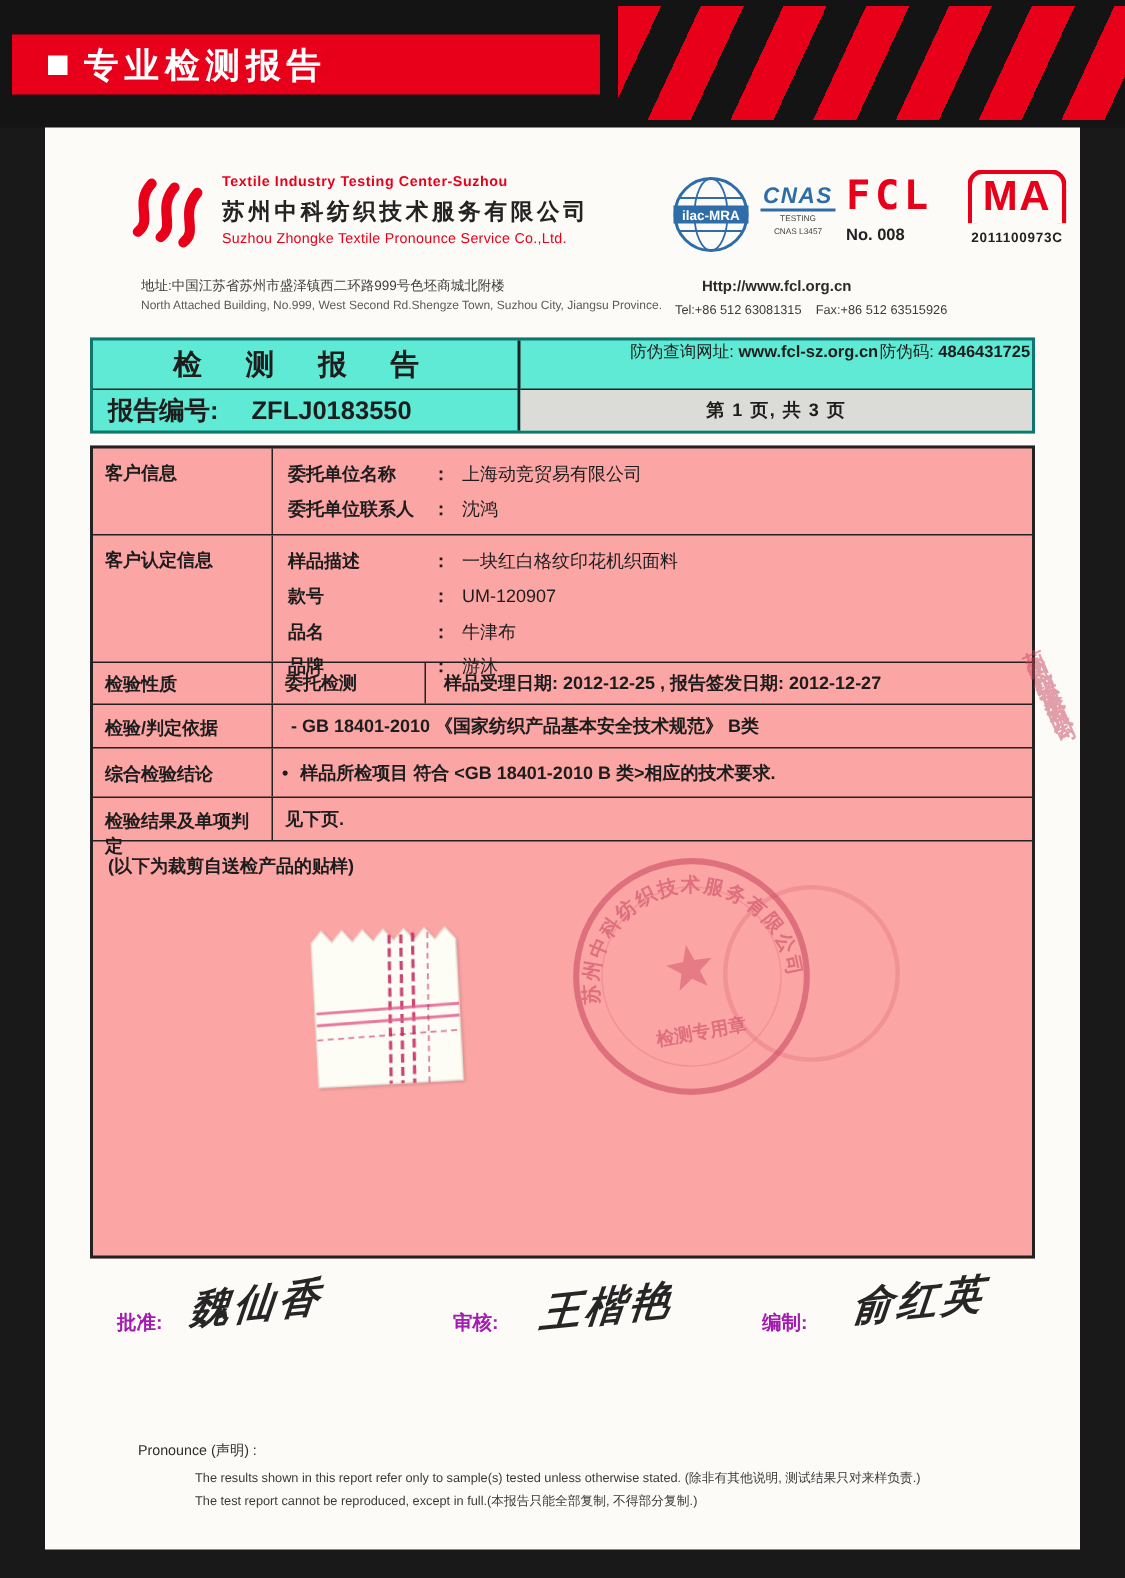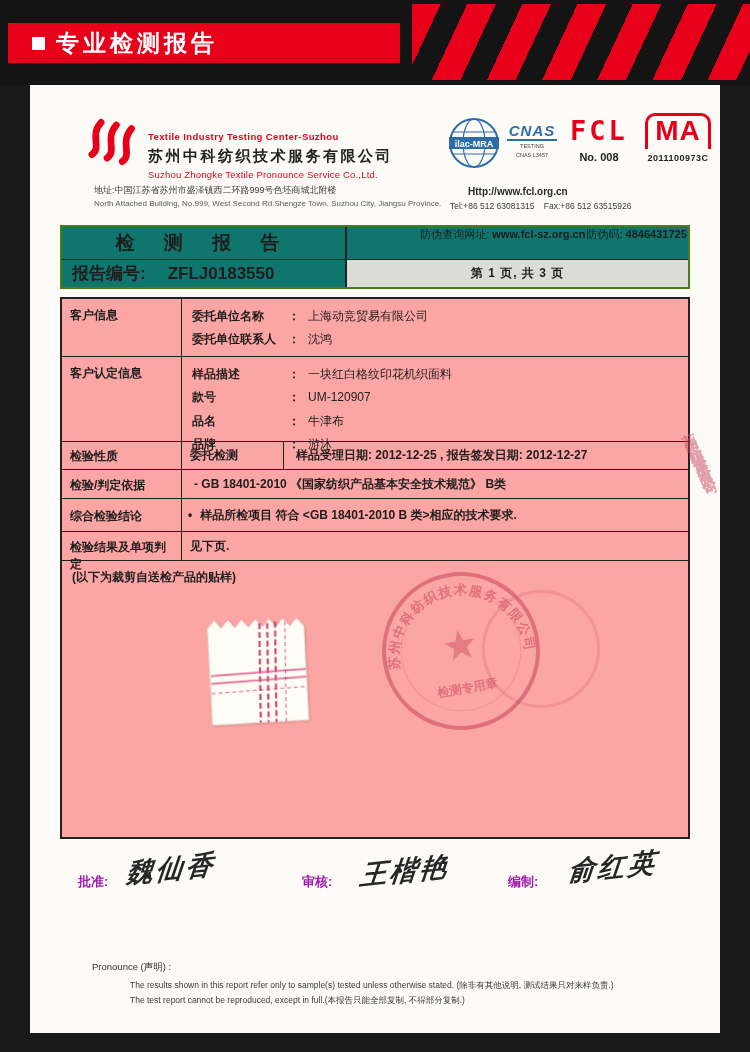--- a/index.html
+++ b/index.html
@@ -17,45 +17,45 @@
   .banner-title{color:#fff;font-weight:bold;font-size:23px;letter-spacing:4px;white-space:nowrap}
 
   
   .page{position:absolute;left:30px;top:85px;width:690px;height:948px;background:#fcfbf8;
     overflow:hidden;color:#1d1d1d}
 
   
   .brand-logo{position:absolute;left:56px;top:26px;width:58px;height:54px;transform:rotate(6deg)}
   .head-text{position:absolute;left:118px;top:27px}
   .org-cn{color:#e8001b;font-weight:bold;font-size:17px;letter-spacing:5px;white-space:nowrap}
-  .org-en{color:#e8001b;font-weight:bold;font-size:9.5px;letter-spacing:.4px;margin-top:19px}
+  .org-en{color:#e8001b;font-weight:bold;font-size:9.5px;letter-spacing:.4px;margin-top:4px}
   .co-cn{color:#232323;font-weight:bold;font-size:15px;letter-spacing:2.5px;margin-top:5px}
   .co-en{color:#e8001b;font-size:9.5px;margin-top:3px;letter-spacing:.2px}
   .addr{position:absolute;left:64px;top:99px;font-size:9px;color:#3c3c3c;white-space:nowrap}
   .addr .addr-en{font-size:8px;color:#5a5a5a;margin-top:2px}
 
   
   .ilac{position:absolute;left:418px;top:32px;width:52px;height:52px}
   .cnas{position:absolute;left:476px;top:36px;width:52px;text-align:center}
   .cnas-word{color:#2e6da8;font-weight:bold;font-style:italic;font-size:15px;letter-spacing:1px;
     border-bottom:2px solid #2e6da8;display:inline-block;padding:1px 2px 0}
   .cnas-sub{font-size:5.5px;color:#444;margin-top:2px;line-height:1.3}
-  .fcl{position:absolute;left:534px;top:30px;width:70px;text-align:center}
+  .fcl{position:absolute;left:534px;top:30px;width:70px;text-align:left}
   .fcl-word{color:#e8001b;font-weight:bold;font-size:27px;letter-spacing:3px;
     font-family:"DejaVu Sans Mono",monospace}
   .fcl-no{font-size:11px;font-weight:bold;color:#222;margin-top:5px}
   .ma{position:absolute;left:612px;top:28px;width:72px;text-align:center}
   .ma-word{color:#e8001b;font-weight:bold;font-size:28px;letter-spacing:1px;display:inline-block;
     border:3px solid #e8001b;border-bottom:none;border-radius:10px 10px 0 0;padding:0 7px 2px;line-height:1.1}
   .ma-code{font-size:9px;font-weight:bold;color:#222;margin-top:4px;letter-spacing:.5px}
   .website{position:absolute;left:438px;top:101px;font-size:10px;font-weight:bold;color:#2b2b2b}
   .telfax{position:absolute;left:420px;top:116px;font-size:8.5px;color:#3c3c3c;white-space:pre}
 
   
-  .rh{position:absolute;left:30px;top:140px;width:630px;border:2px solid #4d7c0f;display:flex;background:#0f766e}
+  .rh{position:absolute;left:30px;top:140px;width:630px;border:2px solid #0f766e;display:flex;background:#5eead4}
   .rh-left{width:285px;border-right:2px solid #222;display:flex;flex-direction:column}
   .rh-title{height:33px;border-bottom:1.5px solid #222;display:flex;align-items:center;justify-content:center;
     font-size:19px;font-weight:bold;letter-spacing:12px}
   .rh-no{height:27px;display:flex;align-items:center;padding-left:10px;font-size:17px;font-weight:bold;gap:22px}
   .rh-right{flex:1;display:flex;flex-direction:column}
   .rh-anti{height:33px;border-bottom:1.5px solid #222;display:flex;justify-content:center;
     padding-left:72px;font-size:11px;gap:1px}
   .rh-anti .val{font-weight:bold}
   .rh-page{height:27px;background:#dbdbd8;display:flex;align-items:center;justify-content:center;
     font-size:12px;font-weight:bold;letter-spacing:1px}

